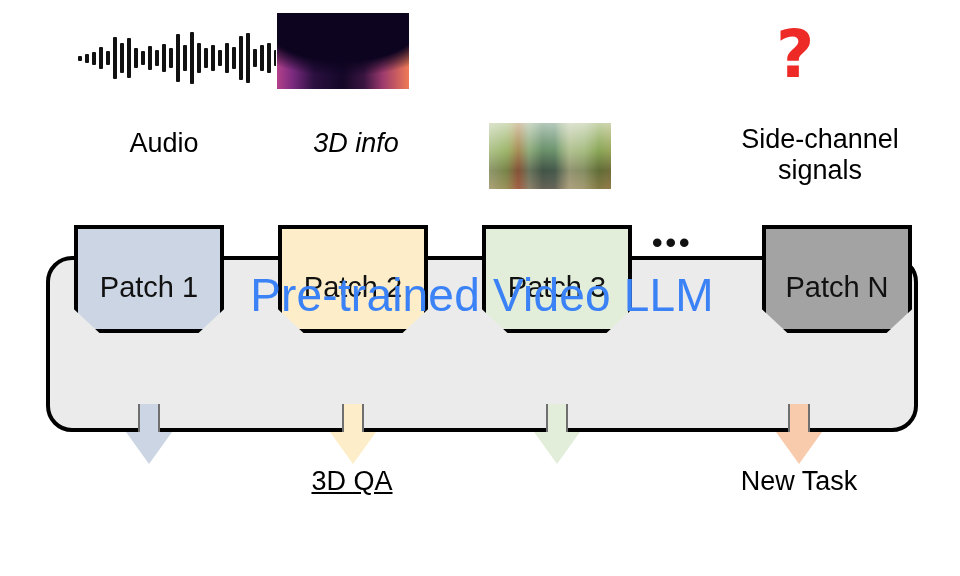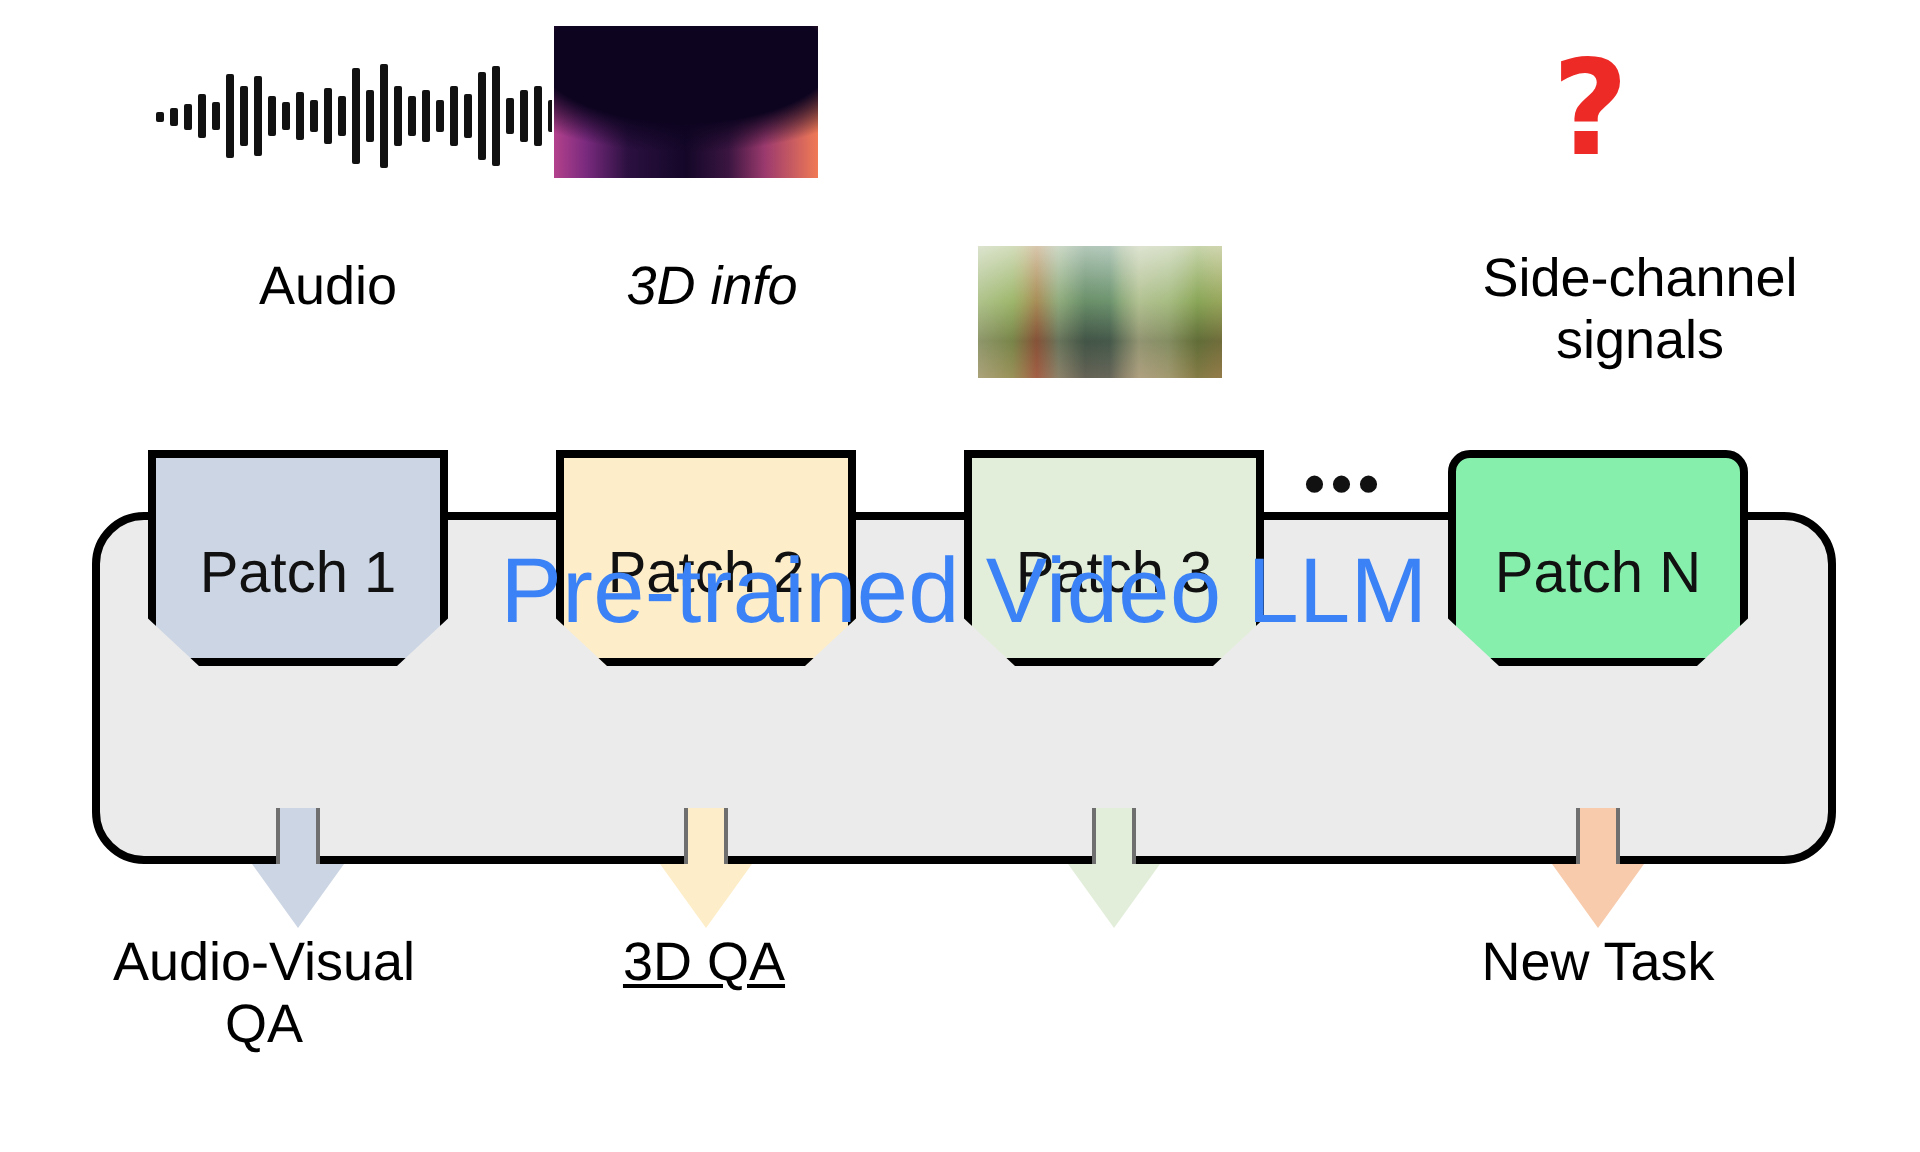--- a/index.html
+++ b/index.html
@@ -166,21 +166,21 @@
 
   <div class="patch" style="left:74px;  top:225px; background:#ccd5e3;">
     <span>Patch 1</span>
   </div>
   <div class="patch" style="left:278px; top:225px; background:#fdeec9;">
     <span>Patch 2</span>
   </div>
   <div class="patch" style="left:482px; top:225px; background:#e2eeda;">
     <span>Patch 3</span>
   </div>
-  <div class="patch" style="left:724px; top:225px; background:#86efac;border-radius:11px;">
+  <div class="patch" style="left:762px; top:225px; background:#a3a3a3;">
     <span>Patch N</span>
   </div>
 
   <div class="ellipsis" style="left:652px; top:228px;">•••</div>
 
   <div class="llm-title">Pre-trained Video LLM</div>
 
   <div class="out-arrow" style="left:126px; top:404px;">
     <div class="shaft" style="background:#ccd5e3;"></div>
     <div class="head" style="background:#ccd5e3;"></div>
@@ -191,18 +191,16 @@
   </div>
   <div class="out-arrow" style="left:534px; top:404px;">
     <div class="shaft" style="background:#e2eeda;"></div>
     <div class="head" style="background:#e2eeda;"></div>
   </div>
   <div class="out-arrow" style="left:776px; top:404px;">
     <div class="shaft" style="background:#f7cbac;"></div>
     <div class="head" style="background:#f7cbac;"></div>
   </div>
 
-  <div class="caption" style="left:22px;  top:466px; width:220px;">Audio-Visual
-QA</div>
   <div class="caption" style="left:262px; top:466px; width:180px;text-decoration:underline;">3D QA</div>
   <div class="caption" style="left:708px; top:466px; width:182px;">New Task</div>
 
 </div>
 
 </body></html>

